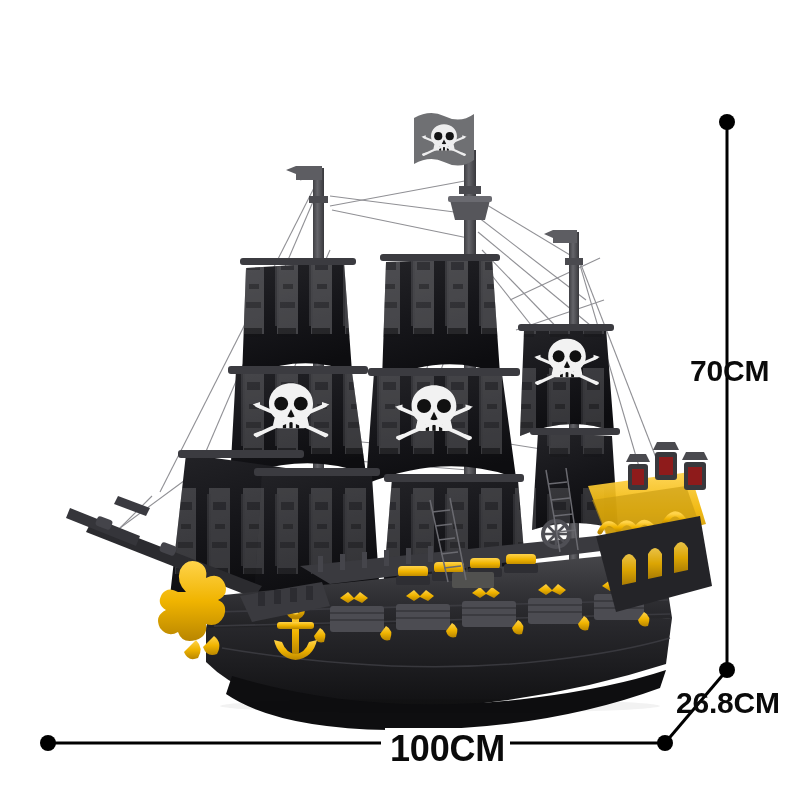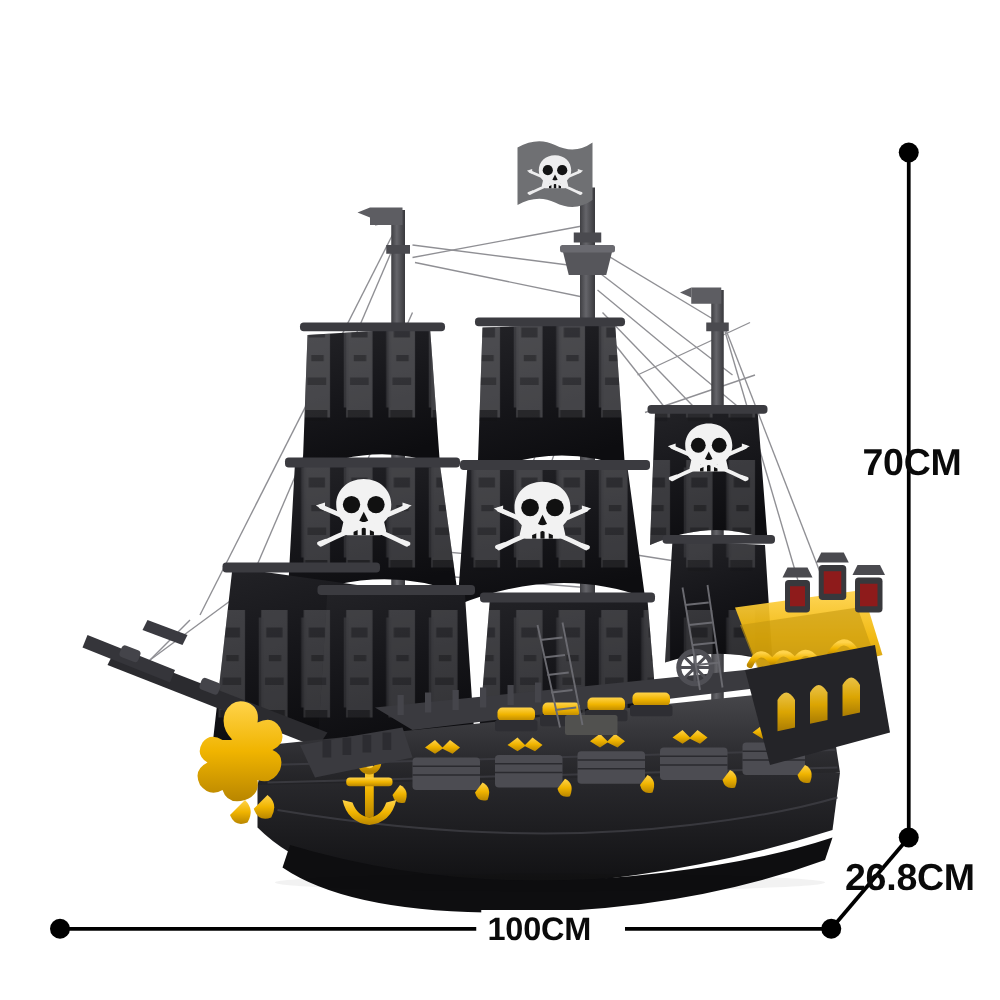--- a/index.html
+++ b/index.html
@@ -12,21 +12,21 @@
   #product svg{display:block;width:800px;height:800px;}
 
   
   #dims{position:absolute;left:0;top:2px;width:732px;height:800px;pointer-events:none;}
   #dims svg{display:block;width:800px;height:800px;overflow:visible;}
 
   .dim-label{position:absolute;font-family:"Liberation Sans",sans-serif;
              font-weight:bold;color:#0a0a0a;white-space:nowrap;
              letter-spacing:-0.2px;}
   #label-height{left:690px;top:352px;font-size:30px;}
-  #label-width{left:385px;top:726px;font-size:26px;background:#fff;padding:0 5px;}
+  #label-width{left:385px;top:726px;font-size:36px;background:#fff;padding:0 5px;}
   #label-depth{left:676px;top:684px;font-size:30px;}
 </style>
 </head>
 <body>
 
 <div id="stage">
 
   <div id="product">
     <svg viewBox="0 0 800 800" xmlns="http://www.w3.org/2000/svg">
       <defs>

